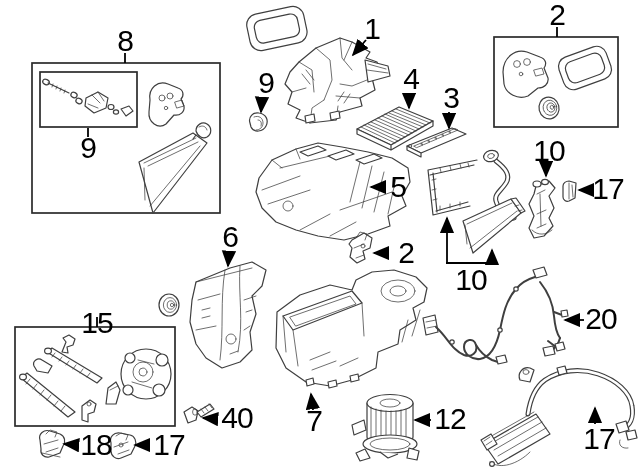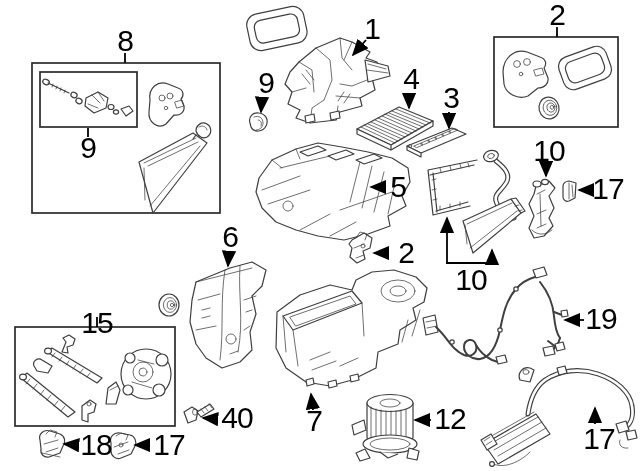--- a/index.html
+++ b/index.html
@@ -317,15 +317,15 @@
   <div class="callout" style="left:471px;top:280px">10</div>
   <div class="callout" style="left:549px;top:151px">10</div>
   <div class="callout" style="left:450px;top:419px">12</div>
   <div class="callout" style="left:599px;top:439px">17</div>
   <div class="callout" style="left:406px;top:253px">2</div>
   <div class="callout" style="left:97px;top:323px">15</div>
   <div class="callout" style="left:266px;top:83px">9</div>
   <div class="callout" style="left:608px;top:189px">17</div>
   <div class="callout" style="left:169px;top:445px">17</div>
   <div class="callout" style="left:96px;top:445px">18</div>
-  <div class="callout" style="left:601px;top:319px">19</div>
+  <div class="callout" style="left:601px;top:319px">20</div>
   <div class="callout" style="left:237px;top:418px">40</div>
 </div>
 
 </body></html>

